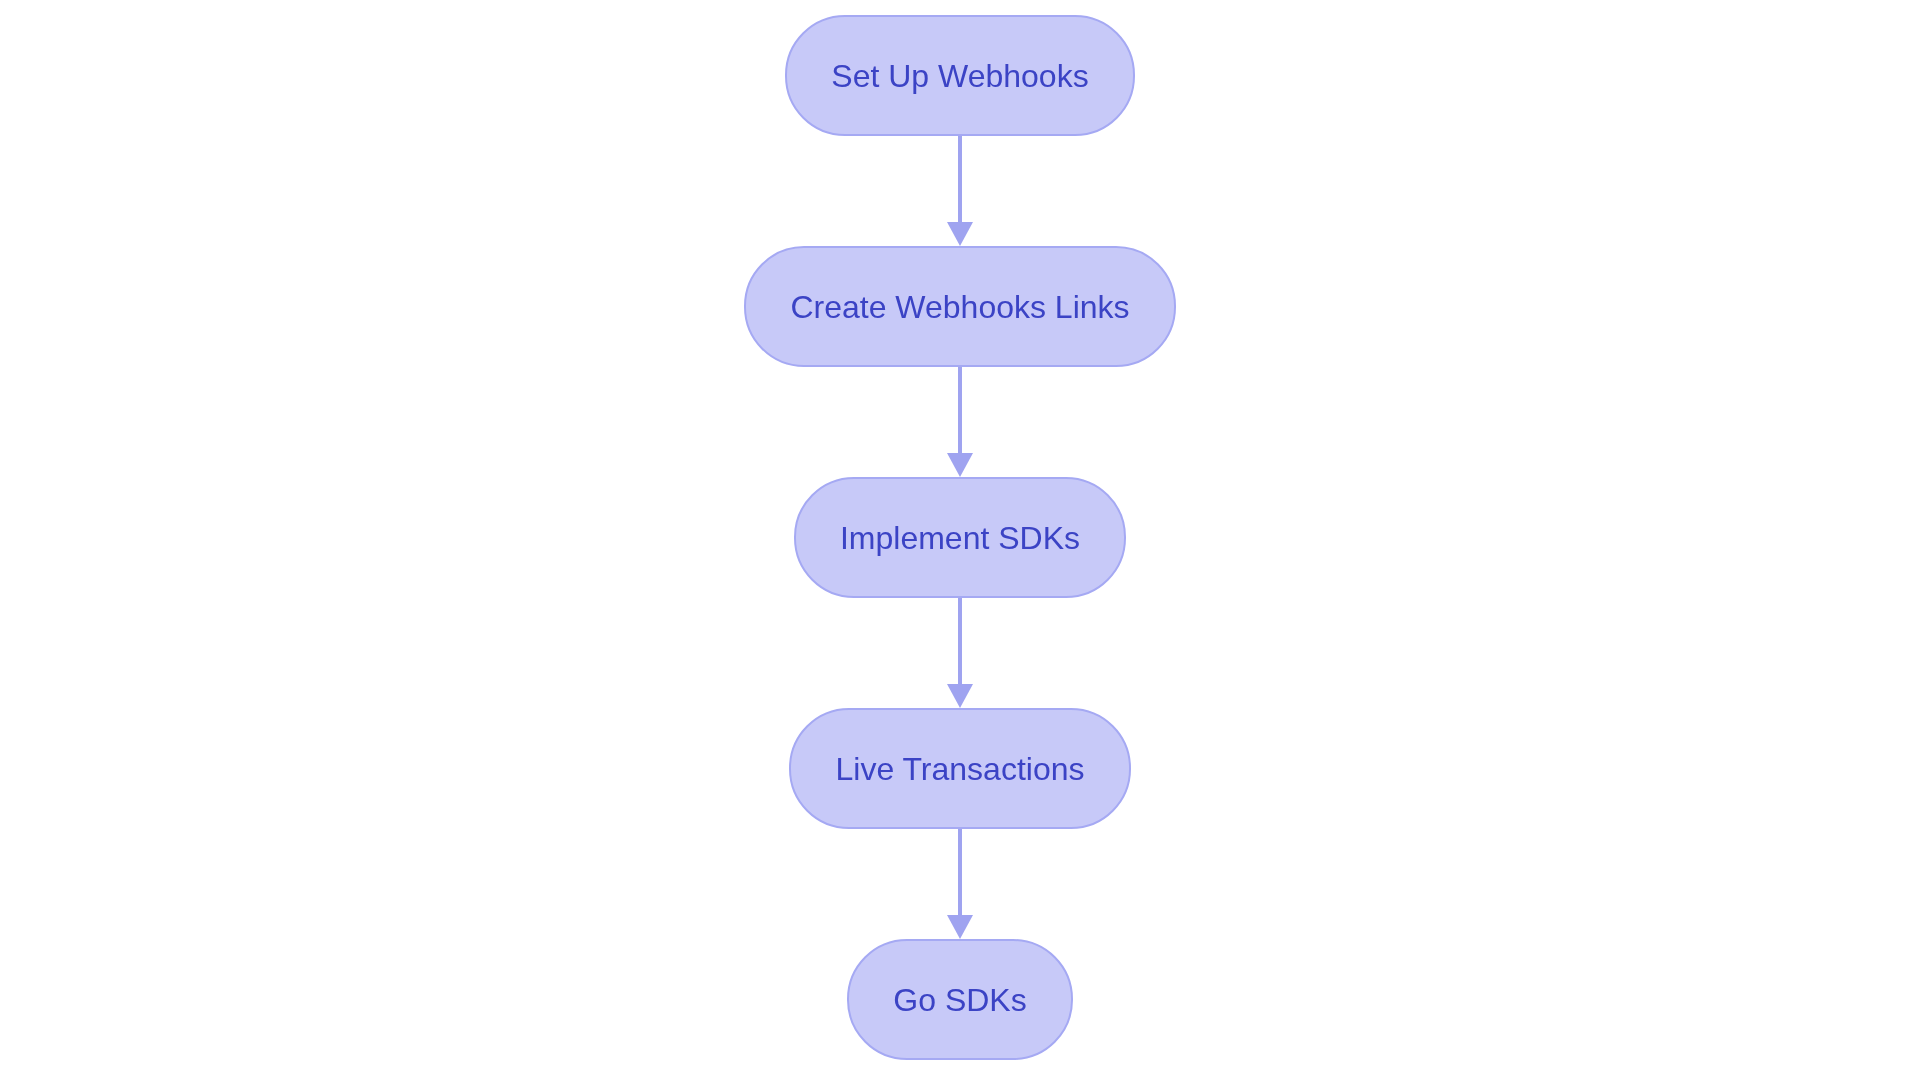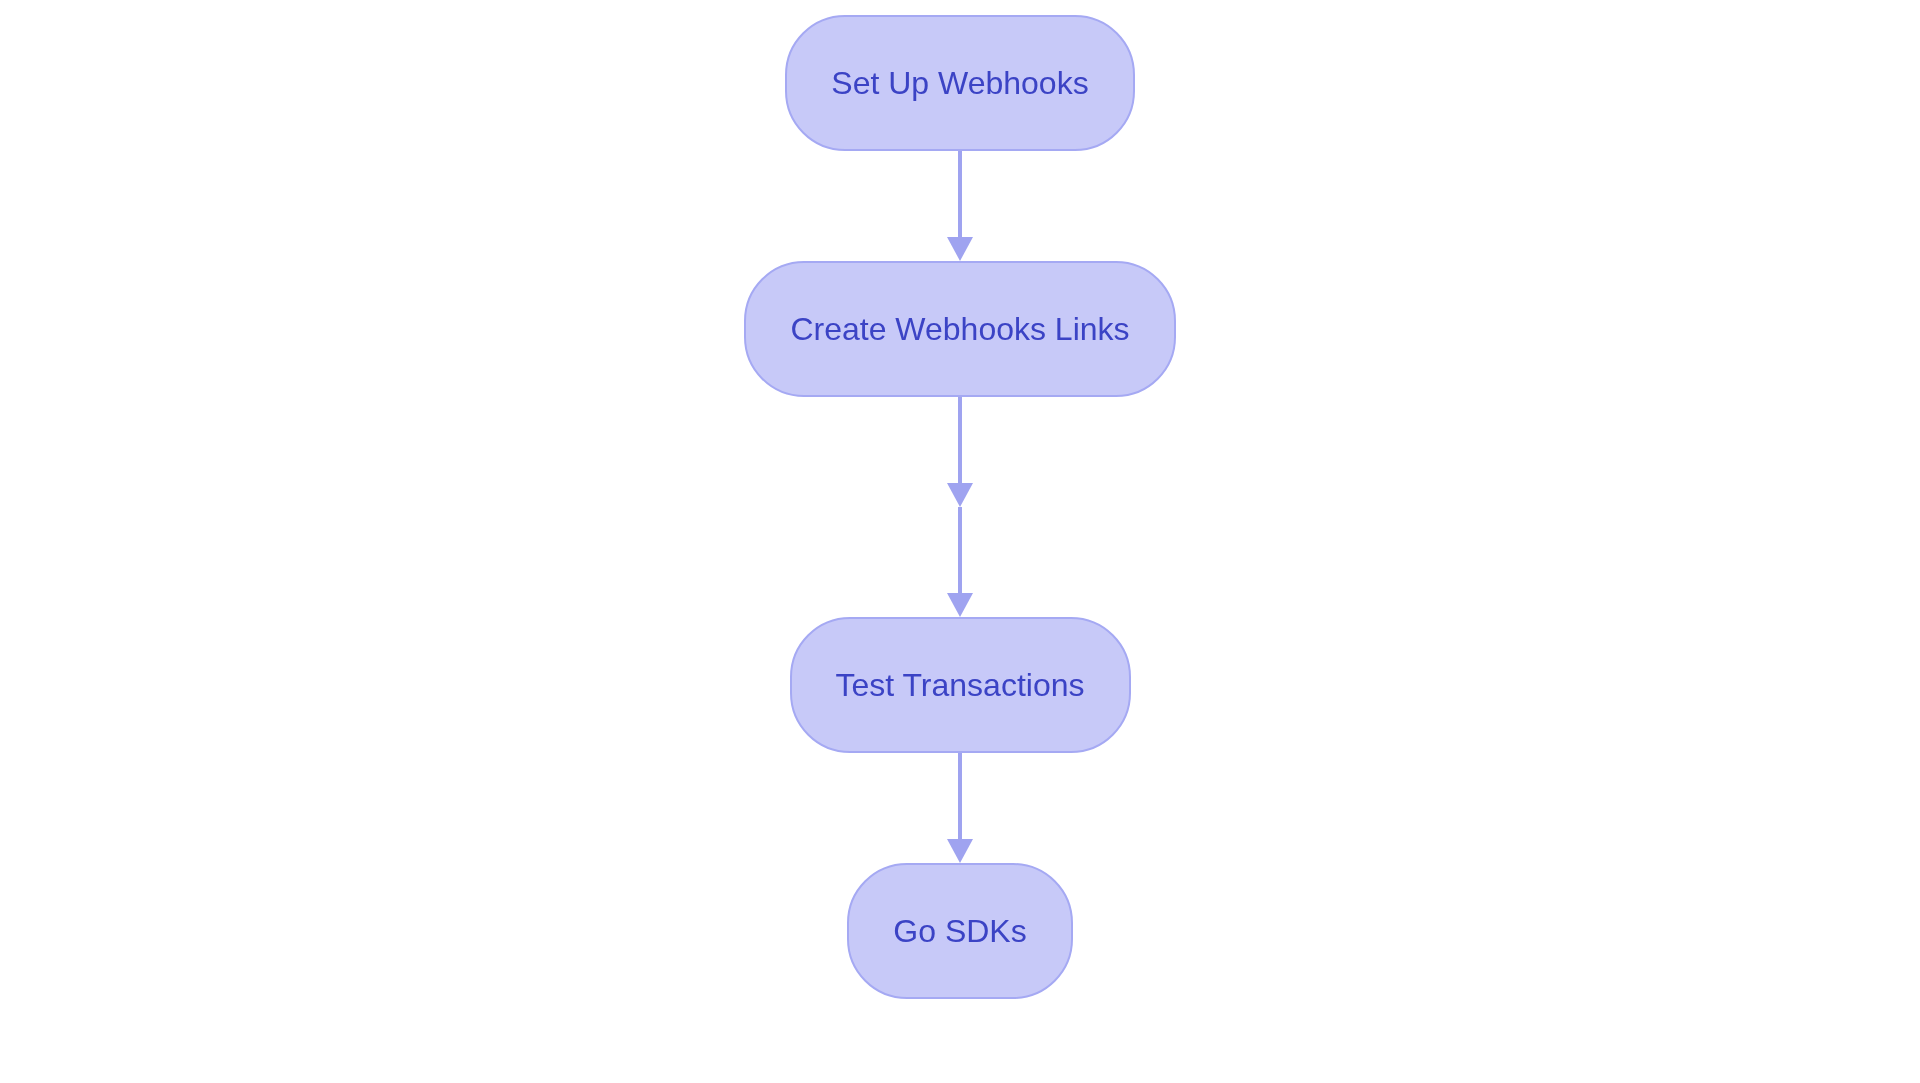--- a/index.html
+++ b/index.html
@@ -20,21 +20,21 @@
   .canvas {
     position: relative;
     width: 1920px;
     height: 1083px;
     display: flex;
     flex-direction: column;
     align-items: center;
     padding-top: 15px;
   }
   .node {
-    height: 136px;
+    height: 121px;
     min-width: 186px;
     border-radius: 60px;
     background: var(--node-fill);
     border: 2px solid var(--node-border);
     color: var(--node-text);
     display: flex;
     align-items: center;
     justify-content: center;
     padding: 0 44px;
     font-size: 32px;
@@ -78,28 +78,31 @@
 
   <div class="node">
     <span>Create Webhooks Links</span>
   </div>
 
   <div class="edge">
     <div class="shaft"></div>
     <div class="head"></div>
   </div>
 
+  <div class="node">
+    <span>Implement SDKs</span>
+  </div>
 
   <div class="edge">
     <div class="shaft"></div>
     <div class="head"></div>
   </div>
 
   <div class="node">
-    <span>Test Transactions</span>
+    <span>Live Transactions</span>
   </div>
 
   <div class="edge">
     <div class="shaft"></div>
     <div class="head"></div>
   </div>
 
   <div class="node">
     <span>Go SDKs</span>
   </div>

